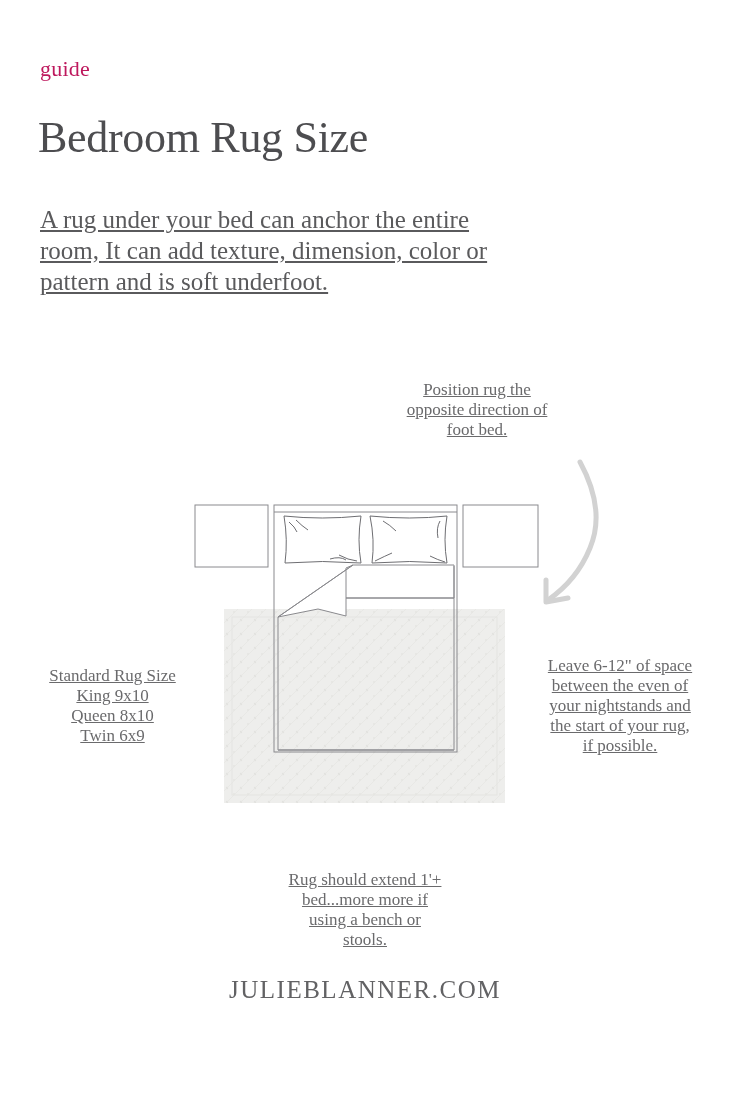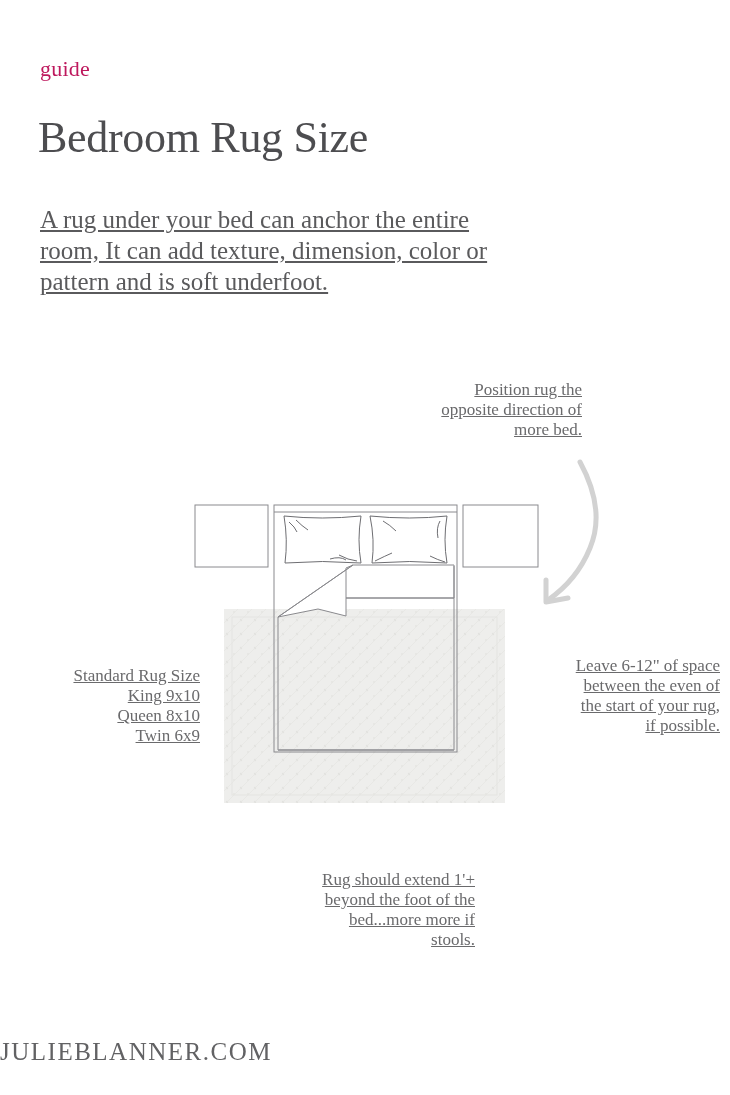--- a/index.html
+++ b/index.html
@@ -1,26 +1,26 @@
 <!DOCTYPE html>
 <html><head>
 <meta charset="utf-8">
 <style>
   html, body { margin:0; padding:0; background:#ffffff; }
   body { width:730px; height:1095px; position:relative; overflow:hidden; color:#4a4a4c; }
   .abs { position:absolute; }
   .eyebrow { left:40px; top:56px; font-family:Liberation Serif, serif; font-size:22px; color:#be185d; letter-spacing:0.2px; }
   .title { left:38px; top:112px; font-family:"Liberation Serif", serif; font-size:44px; color:#4d4d50; white-space:nowrap; letter-spacing:-0.3px; }
   .intro { left:40px; top:204px; width:580px; font-family:"Liberation Serif", serif; font-size:25px; line-height:31px; color:#5a5a5c; }
-  .note { font-family:"Liberation Serif", serif; font-size:17px; line-height:20px; color:#6a6a6c; text-align:right; }
+  .note { font-family:"Liberation Serif", serif; font-size:17px; line-height:20px; color:#6a6a6c; text-align:center; }
   .note-top { left:372px; top:380px; width:210px; }
   .note-left { left:25px; top:666px; width:175px; }
   .note-right { left:520px; top:656px; width:200px; }
   .note-bottom { left:255px; top:870px; width:220px; }
-  .footer { left:0; width:730px; top:1038px; text-align:left; font-family:"Liberation Serif", serif; font-size:25px; letter-spacing:1.5px; color:#626264; }
+  .footer { left:0; width:730px; top:976px; text-align:center; font-family:"Liberation Serif", serif; font-size:25px; letter-spacing:1.5px; color:#626264; }
   .note span, .intro span { display:block;text-decoration:underline; }
   .diagram { left:0; top:0; width:730px; height:1095px; pointer-events:none; }
 </style>
 </head>
 <body>
 
 <div class="abs eyebrow">guide</div>
 <div class="abs title">Bedroom Rug Size</div>
 <div class="abs intro">
   <span>A rug under your bed can anchor the entire</span>
@@ -72,37 +72,38 @@
 
   <g fill="none" stroke="#d2d2d2" stroke-linecap="round">
     <path d="M580 462 Q606 510 590 548 Q577 580 548 600" stroke-width="5"></path>
     <path d="M546 580 L546 602 L568 598" stroke-width="5" stroke-linejoin="round"></path>
   </g>
 </svg>
 
 <div class="abs note note-top">
   <span>Position rug the</span>
   <span>opposite direction of</span>
-  <span>more bed.</span>
+  <span>foot bed.</span>
 </div>
 
 <div class="abs note note-left">
   <span>Standard Rug Size</span>
   <span>King 9x10</span>
   <span>Queen 8x10</span>
   <span>Twin 6x9</span>
 </div>
 
 <div class="abs note note-right">
   <span>Leave 6-12" of space</span>
   <span>between the even of</span>
+  <span>your nightstands and</span>
   <span>the start of your rug,</span>
   <span>if possible.</span>
 </div>
 
 <div class="abs note note-bottom">
   <span>Rug should extend  1'+</span>
-  <span>beyond the foot of the</span>
   <span>bed...more more if</span>
+  <span>using a bench or</span>
   <span>stools.</span>
 </div>
 
 <div class="abs footer">JULIEBLANNER.COM</div>
 
 </body></html>

